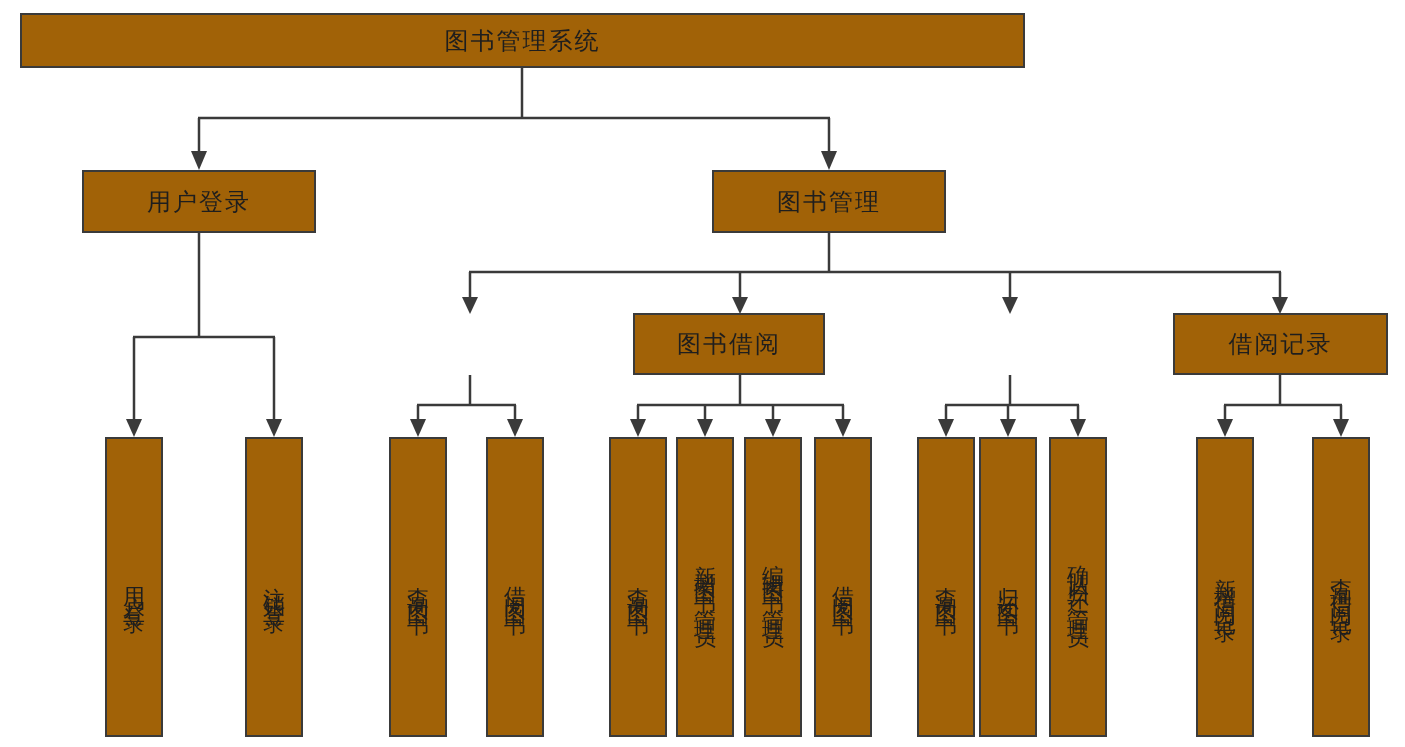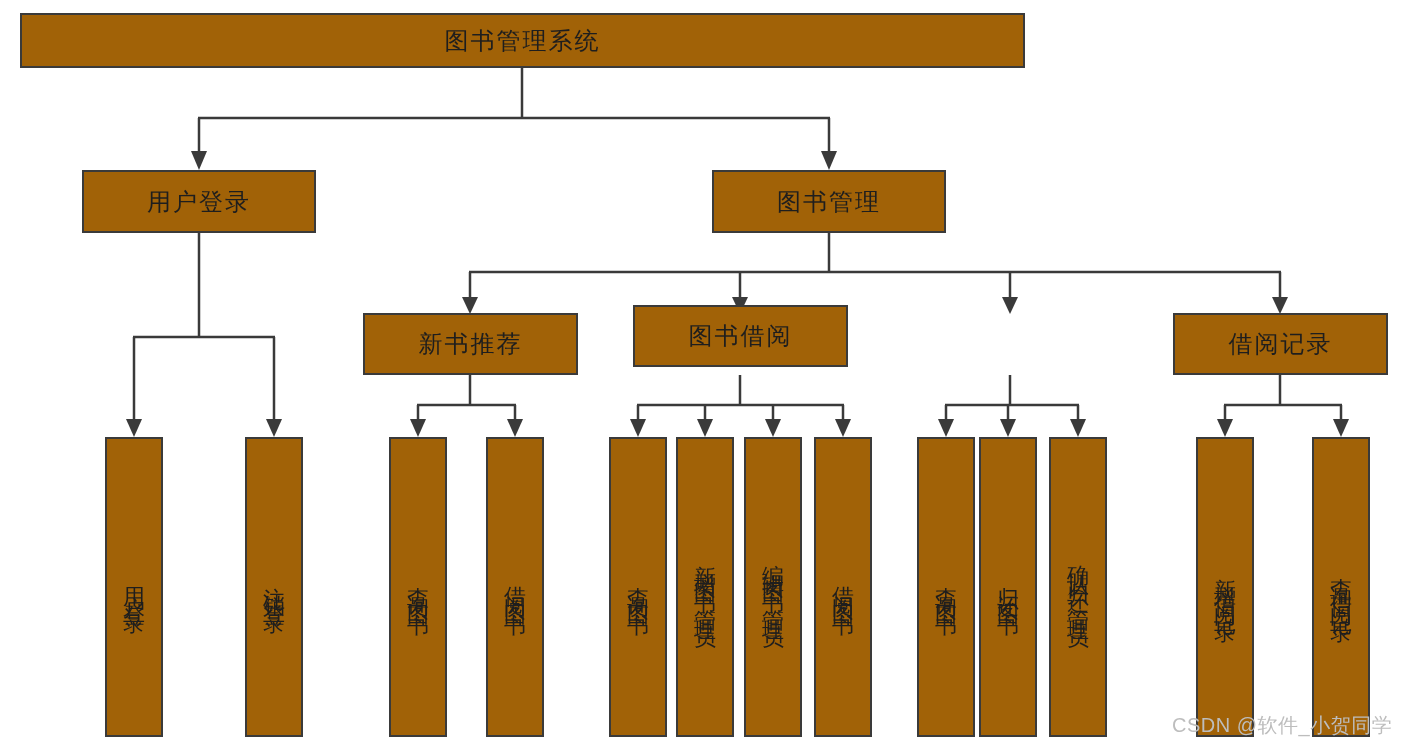--- a/index.html
+++ b/index.html
@@ -138,24 +138,21 @@
     <span>图书管理系统</span>
   </div>
 
   <div class="box box-h" style="left:82px;top:170px;width:234px;height:63px">
     <span>用户登录</span>
   </div>
   <div class="box box-h" style="left:712px;top:170px;width:234px;height:63px">
     <span>图书管理</span>
   </div>
 
-  <div class="box box-h" style="left:363px;top:313px;width:215px;height:62px">
-    <span>新书推荐</span>
-  </div>
-  <div class="box box-h" style="left:633px;top:305px;width:215px;height:62px">
+  <div class="box box-h" style="left:633px;top:313px;width:192px;height:62px">
     <span>图书借阅</span>
   </div>
   <div class="box box-h" style="left:1173px;top:313px;width:215px;height:62px">
     <span>借阅记录</span>
   </div>
 
   <div class="box box-v" style="left:105px;top:437px;width:58px;height:300px">
     <span>用户登录</span>
   </div>
   <div class="box box-v" style="left:245px;top:437px;width:58px;height:300px">
@@ -192,15 +189,14 @@
     <span>确认归还（管理员）</span>
   </div>
 
   <div class="box box-v" style="left:1196px;top:437px;width:58px;height:300px">
     <span>新增借阅记录</span>
   </div>
   <div class="box box-v" style="left:1312px;top:437px;width:58px;height:300px">
     <span>查询借阅记录</span>
   </div>
 
-  <div class="watermark">CSDN @软件_小贺同学</div>
 
 </div>
 
 </body></html>

